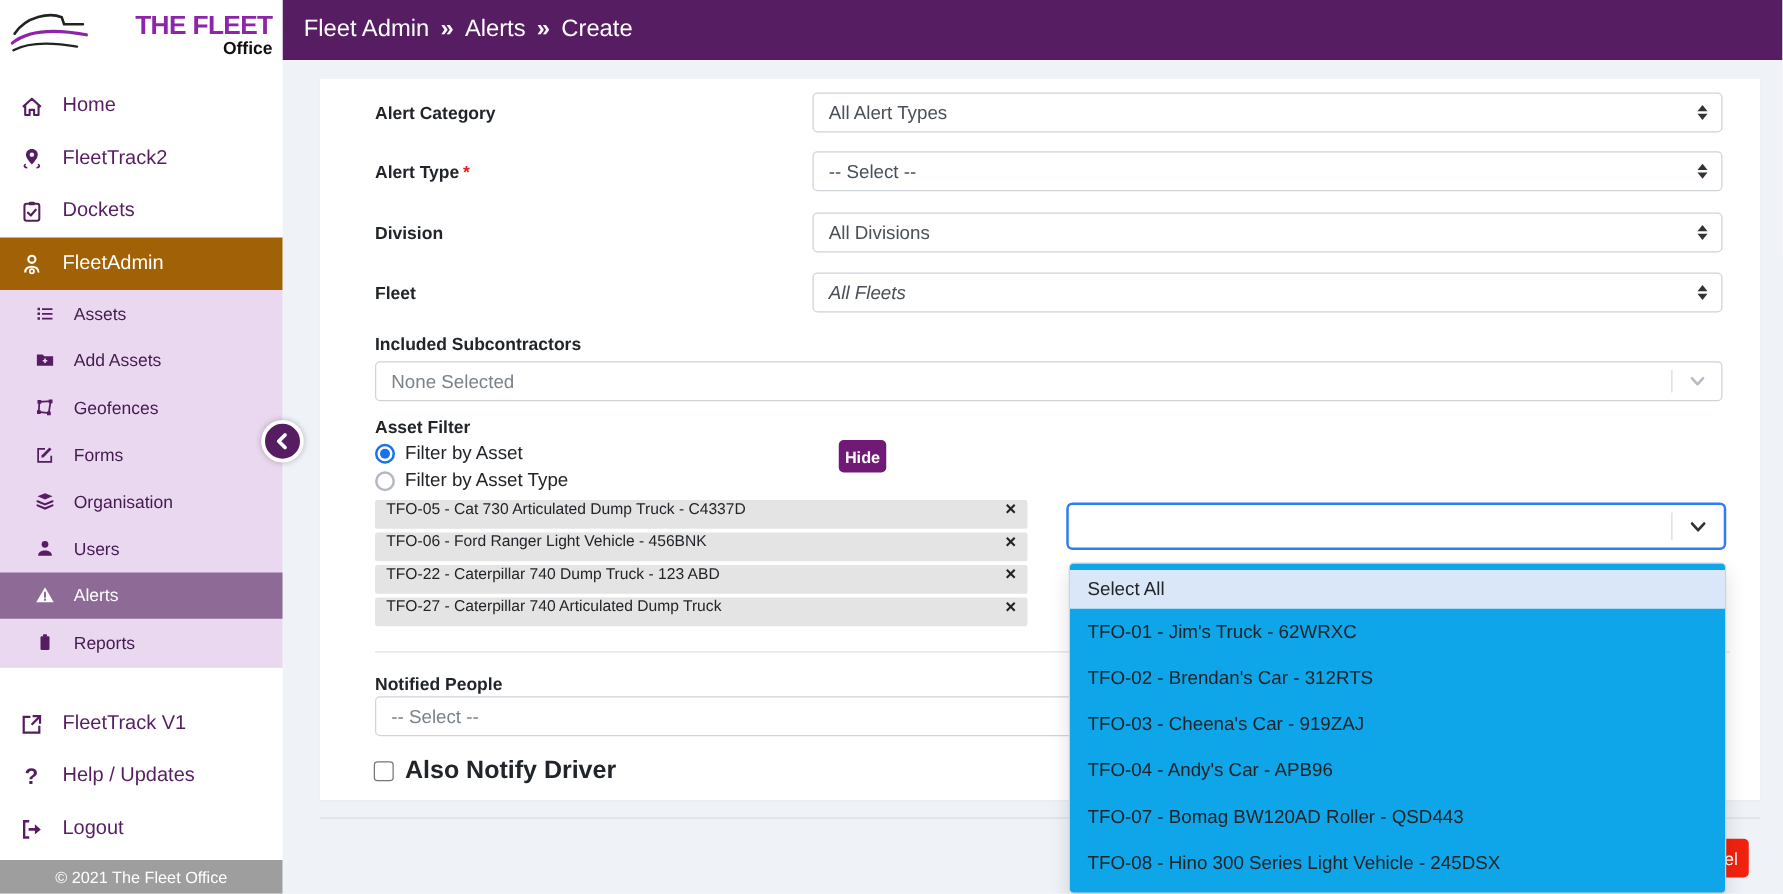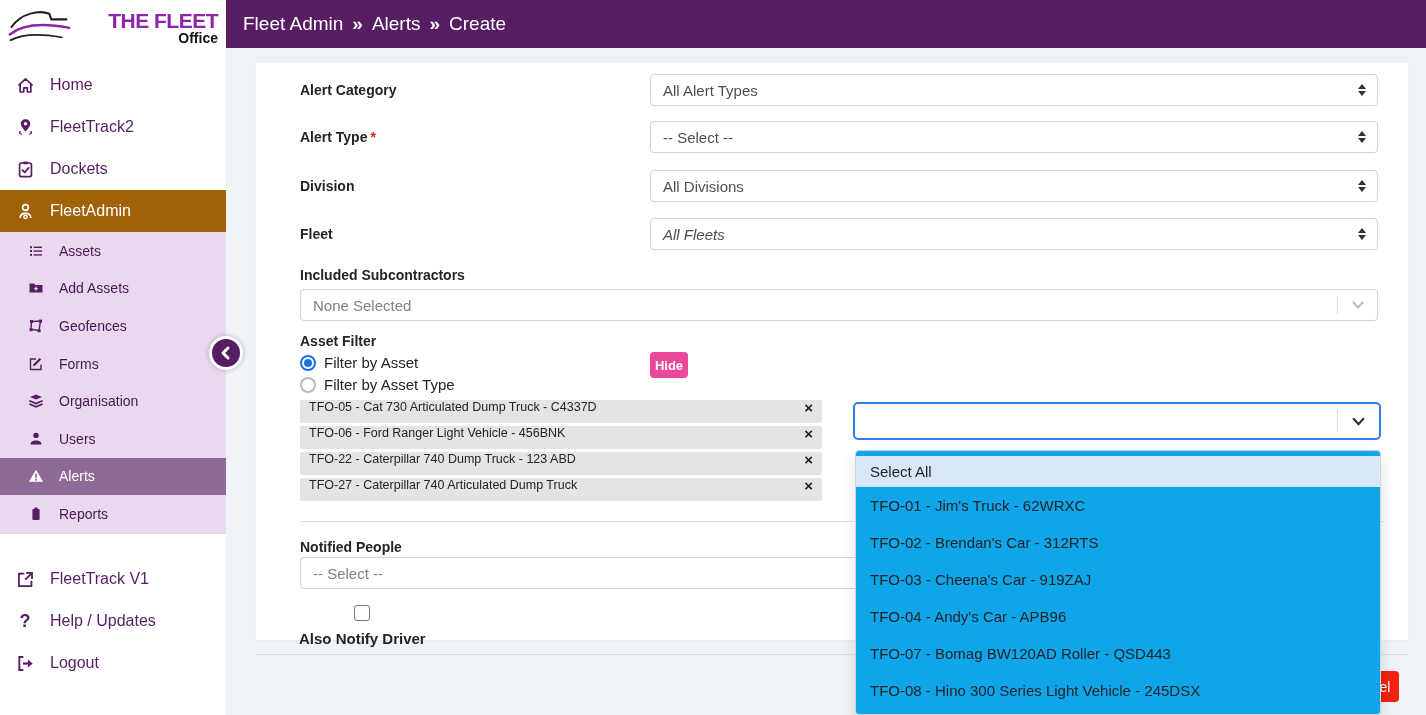--- a/index.html
+++ b/index.html
@@ -37,28 +37,28 @@
   .updown { position:absolute; right:11px; top:50%; transform:translateY(-50%); display:flex; flex-direction:column; gap:2px; }
   .tri-up { width:0; height:0; border-left:4px solid transparent; border-right:4px solid transparent; border-bottom:5px solid #333; }
   .tri-down { width:0; height:0; border-left:4px solid transparent; border-right:4px solid transparent; border-top:5px solid #333; }
   .wide-input { position:absolute; left:44px; width:1078px; height:32px; border:1px solid #ced4da; border-radius:4px; background:#fff; display:flex; align-items:center; padding:0 44px 0 12px; font-size:15px; color:#7a828a; cursor:pointer; }
   .dd-right { position:absolute; right:0; top:0; bottom:0; width:40px; display:flex; align-items:center; justify-content:center; border-left:1px solid #d7dbdf; margin:6px 0; }
   .radio-row { position:absolute; left:44px; display:flex; align-items:center; gap:8px; font-size:15px; color:#212529; cursor:pointer; }
   .radio { width:16px; height:16px; border-radius:50%; position:relative; flex:none; }
   .radio.checked { border:2px solid #1a73e8; }
   .radio.checked::after { content:""; position:absolute; inset:2px; background:#1a73e8; border-radius:50%; }
   .radio.un { border:2px solid #b3b9c2; }
-  .hide-btn { position:absolute; left:394px; top:289px; width:38px; height:26px; background:#ec4899; color:#fff; border:none; border-radius:4px; font-size:13px; font-weight:600; cursor:pointer; }
+  .hide-btn { position:absolute; left:415px; top:289px; width:38px; height:26px; background:#701a75; color:#fff; border:none; border-radius:4px; font-size:13px; font-weight:600; cursor:pointer; }
   .chips { position:absolute; left:44px; top:337px; width:522px; }
   .chip { display:flex; justify-content:space-between; height:23px; background:#e4e4e4; border-radius:2px; margin-bottom:3px; padding:0 9px; font-size:12.5px; color:#212529; }
   .chip .x { font-weight:700; font-size:15px; line-height:1; cursor:pointer; color:#222; }
   .ms { position:absolute; left:597px; top:339px; width:528px; height:38px; border:2px solid #2e7cf6; border-radius:5px; background:#fff; display:flex; align-items:center; justify-content:flex-end; cursor:text; }
   .ms-right { display:flex; align-items:center; justify-content:center; width:42px; align-self:stretch; border-left:1px solid #d7dbdf; margin:6px 0; cursor:pointer; }
   .divider1 { position:absolute; left:44px; top:458px; width:1084px; border-top:1px solid #dfe3e7; }
-  .cb-row { position:absolute; left:43px; top:542px; display:flex; align-items:center; gap:9px; font-size:15px; font-weight:700; color:#212529; cursor:pointer;flex-direction:column; }
+  .cb-row { position:absolute; left:43px; top:542px; display:flex; align-items:center; gap:9px; font-size:20px; font-weight:700; color:#212529; cursor:pointer; }
   .cb { width:16px; height:16px; border:1px solid #767676; border-radius:3px; background:#fff; flex:none; }
 
   .divider2 { position:absolute; left:256px; top:654px; width:1152px; border-top:1px solid #d9dee4; }
   .cancel-btn { position:absolute; left:1338px; top:671px; width:61px; height:31px; background:#f2220f; color:#fff; border:none; border-radius:4px; font-size:14px; z-index:3; cursor:pointer; }
 
   
   .panel { position:absolute; left:855px; top:450px; width:526px; height:265px; background:#0ea5e9; border:1px solid #cfd4d9; border-radius:4px; box-shadow:0 8px 16px rgba(0,0,0,.12); z-index:8; padding-top:5px; overflow:hidden; }
   .panel .opt { height:37px; display:flex; align-items:center; padding-left:14px; font-size:15px; color:#212529; cursor:pointer; }
   .panel .select-all { height:31px; background:#d9e7f8; }
 </style>
@@ -229,20 +229,21 @@
         <svg width="19" height="19" viewBox="0 0 16 16">
             <path d="M6.2 2.5 H2.8 V13.5 H6.2" fill="none" stroke="currentColor" stroke-width="1.6"></path>
             <rect x="5.8" y="7.1" width="5" height="1.8" fill="currentColor"></rect>
             <path d="M10 4.6 L14 8 L10 11.4 Z" fill="currentColor"></path>
           </svg>
       </span>
       <span>Logout</span>
     </div>
   </div>
 
+  <div class="side-footer">© 2021 The Fleet Office</div>
 </aside>
 
 <button class="collapse-btn">
   <span style="display:flex;">
     <svg width="16" height="16" viewBox="0 0 16 16" fill="none" stroke="#fff" stroke-width="3" stroke-linecap="round" stroke-linejoin="round">
         <path d="M10 3 L5 8 L10 13"></path>
       </svg>
   </span>
 </button>
 

